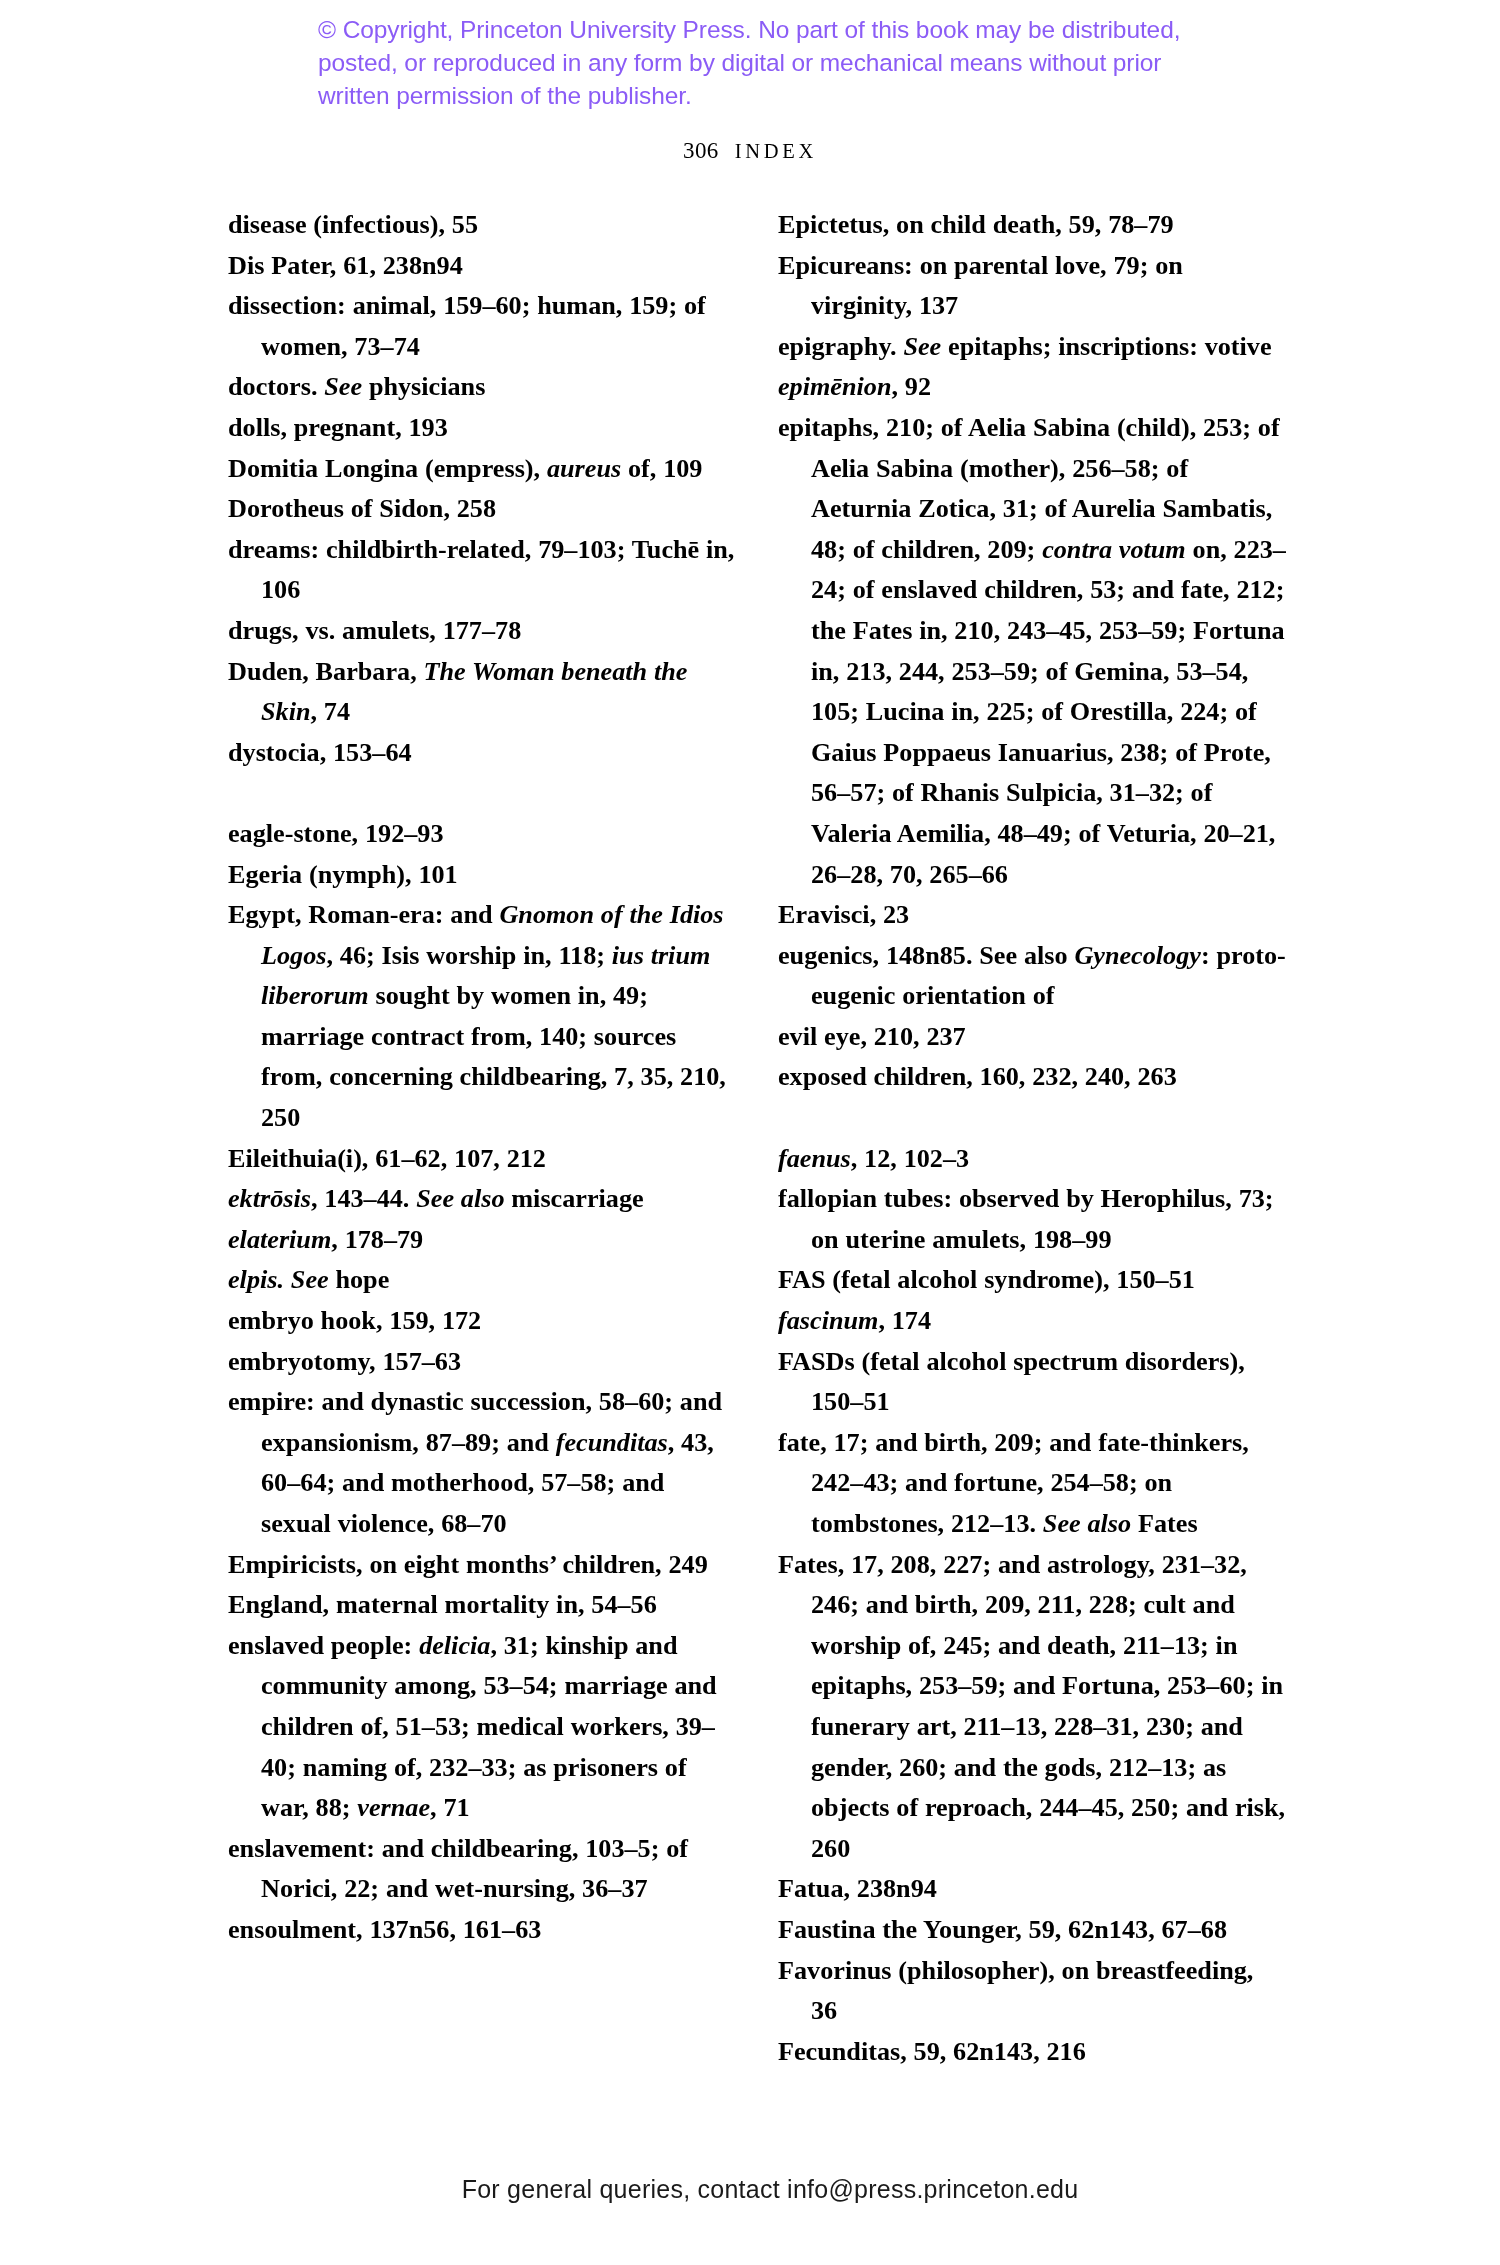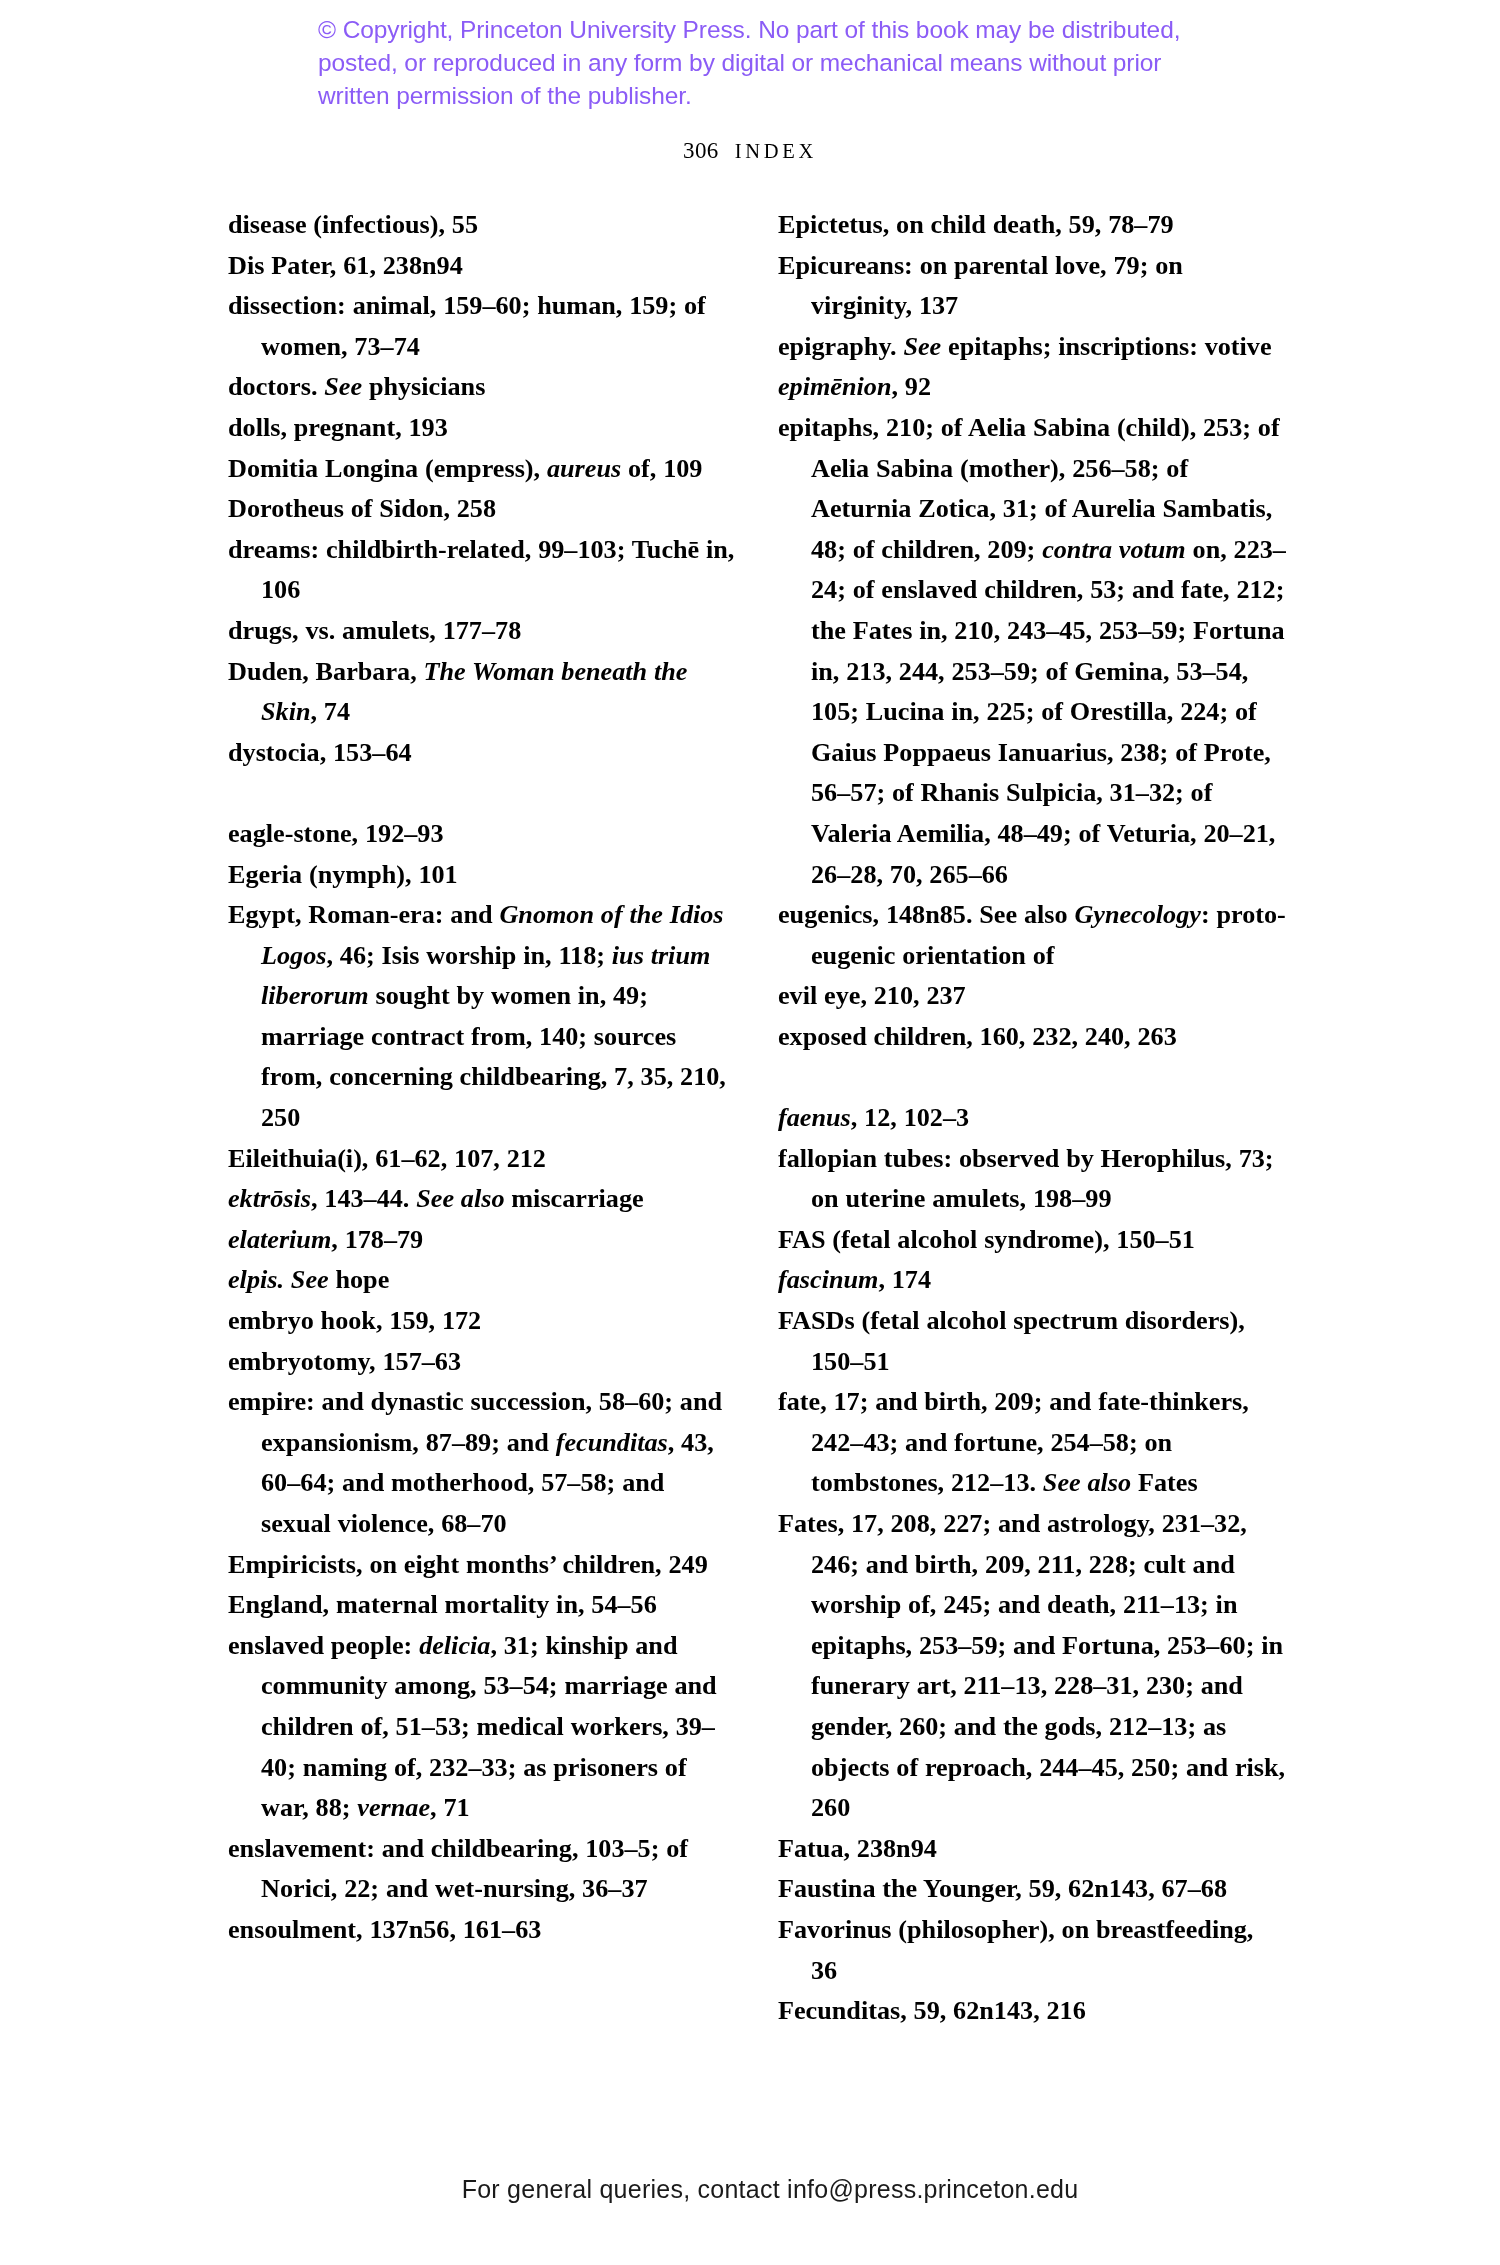--- a/index.html
+++ b/index.html
@@ -117,21 +117,21 @@
 
   <div class="columns">
     <div class="col col-left">
         <div class="entry">disease (infectious), 55</div>
         <div class="entry">Dis Pater, 61, 238n94</div>
         <div class="entry">dissection: animal, 159–60; human, 159; of women, 73–74</div>
         <div class="entry">doctors. <i>See</i> physicians</div>
         <div class="entry">dolls, pregnant, 193</div>
         <div class="entry">Domitia Longina (empress), <i>aureus</i> of, 109</div>
         <div class="entry">Dorotheus of Sidon, 258</div>
-        <div class="entry">dreams: childbirth-related, 99–103; Tuchē in, 106</div>
+        <div class="entry">dreams: childbirth-related, 79–103; Tuchē in, 106</div>
         <div class="entry">drugs, vs. amulets, 177–78</div>
         <div class="entry">Duden, Barbara, <i>The Woman beneath the Skin</i>, 74</div>
         <div class="entry">dystocia, 153–64</div>
         <div class="gap"></div>
         <div class="entry">eagle-stone, 192–93</div>
         <div class="entry">Egeria (nymph), 101</div>
         <div class="entry">Egypt, Roman-era: and <i>Gnomon of the Idios Logos</i>, 46; Isis worship in, 118; <i>ius trium liberorum</i> sought by women in, 49; marriage contract from, 140; sources from, concerning childbearing, 7, 35, 210, 250</div>
         <div class="entry">Eileithuia(i), 61–62, 107, 212</div>
         <div class="entry"><i>ektrōsis</i>, 143–44. <i>See also</i> miscarriage</div>
         <div class="entry"><i>elaterium</i>, 178–79</div>
@@ -144,20 +144,21 @@
         <div class="entry">enslaved people: <i>delicia</i>, 31; kinship and community among, 53–54; marriage and children of, 51–53; medical workers, 39–40; naming of, 232–33; as prisoners of war, 88; <i>vernae</i>, 71</div>
         <div class="entry">enslavement: and childbearing, 103–5; of Norici, 22; and wet-nursing, 36–37</div>
         <div class="entry">ensoulment, 137n56, 161–63</div>
       </div>
     <div class="col col-right">
         <div class="entry">Epictetus, on child death, 59, 78–79</div>
         <div class="entry">Epicureans: on parental love, 79; on virginity, 137</div>
         <div class="entry">epigraphy. <i>See</i> epitaphs; inscriptions: votive</div>
         <div class="entry"><i>epimēnion</i>, 92</div>
         <div class="entry">epitaphs, 210; of Aelia Sabina (child), 253; of Aelia Sabina (mother), 256–58; of Aeturnia Zotica, 31; of Aurelia Sambatis, 48; of children, 209; <i>contra votum</i> on, 223–24; of enslaved children, 53; and fate, 212; the Fates in, 210, 243–45, 253–59; Fortuna in, 213, 244, 253–59; of Gemina, 53–54, 105; Lucina in, 225; of Orestilla, 224; of Gaius Poppaeus Ianuarius, 238; of Prote, 56–57; of Rhanis Sulpicia, 31–32; of Valeria Aemilia, 48–49; of Veturia, 20–21, 26–28, 70, 265–66</div>
+        <div class="entry">Eravisci, 23</div>
         <div class="entry">eugenics, 148n85. See also <i>Gynecology</i>: proto-eugenic orientation of</div>
         <div class="entry">evil eye, 210, 237</div>
         <div class="entry">exposed children, 160, 232, 240, 263</div>
         <div class="gap"></div>
         <div class="entry"><i>faenus</i>, 12, 102–3</div>
         <div class="entry">fallopian tubes: observed by Herophilus, 73; on uterine amulets, 198–99</div>
         <div class="entry">FAS (fetal alcohol syndrome), 150–51</div>
         <div class="entry"><i>fascinum</i>, 174</div>
         <div class="entry">FASDs (fetal alcohol spectrum disorders), 150–51</div>
         <div class="entry">fate, 17; and birth, 209; and fate-thinkers, 242–43; and fortune, 254–58; on tombstones, 212–13. <i>See also</i> Fates</div>

